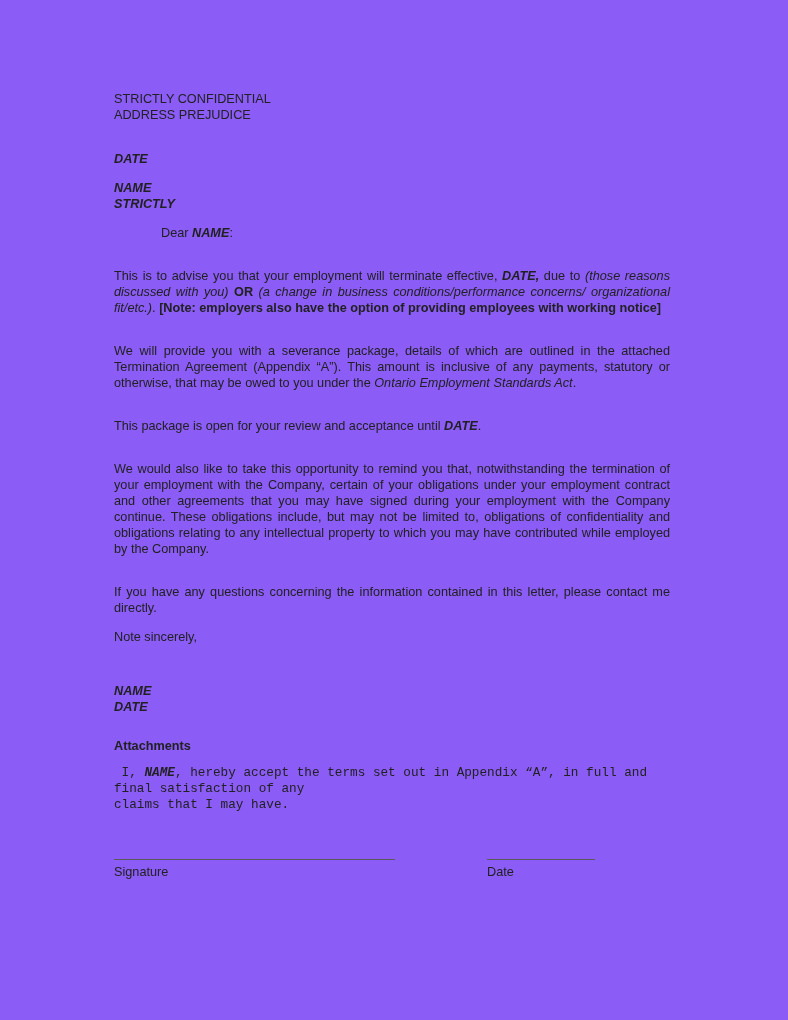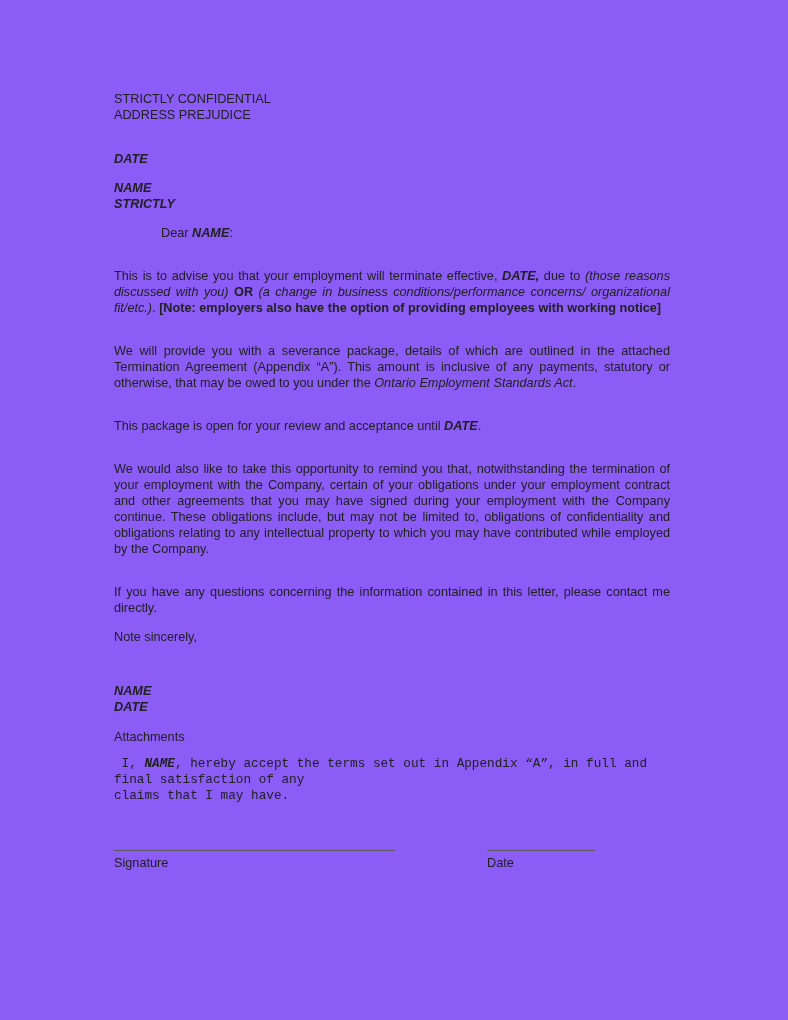--- a/index.html
+++ b/index.html
@@ -21,21 +21,21 @@
   .seg-b  { font-weight: 700; }
   .seg-i  { font-style: italic; }
   .seg-bi { font-weight: 700; font-style: italic; }
 
   .b-date        { margin-top: 28px; }
   .b-recipient   { margin-top: 13px; }
   .b-salutation  { margin-top: 13px; margin-left: 47px; }
   .para          { margin-top: 27px; }
   .b-closing     { margin-top: 13px; }
   .b-sender      { margin-top: 38px; }
-  .b-attachments { margin-top: 14px; }
+  .b-attachments { margin-top: 23px; font-weight: bold; }
   .b-acceptance  { margin-top: 11px; font-family: Liberation Mono, monospace; }
 
   .signature-row { margin-top: 46px; display: flex; align-items: flex-end; }
   .sig-col  { width: 281px; }
   .date-col { width: 108px; margin-left: 92px; }
   .rule { border-top: 1.5px solid #5a5a5a; width: 100%; height: 0; }
   .rule-label { margin-top: 4px; }
 </style>
 </head>
 <body>

